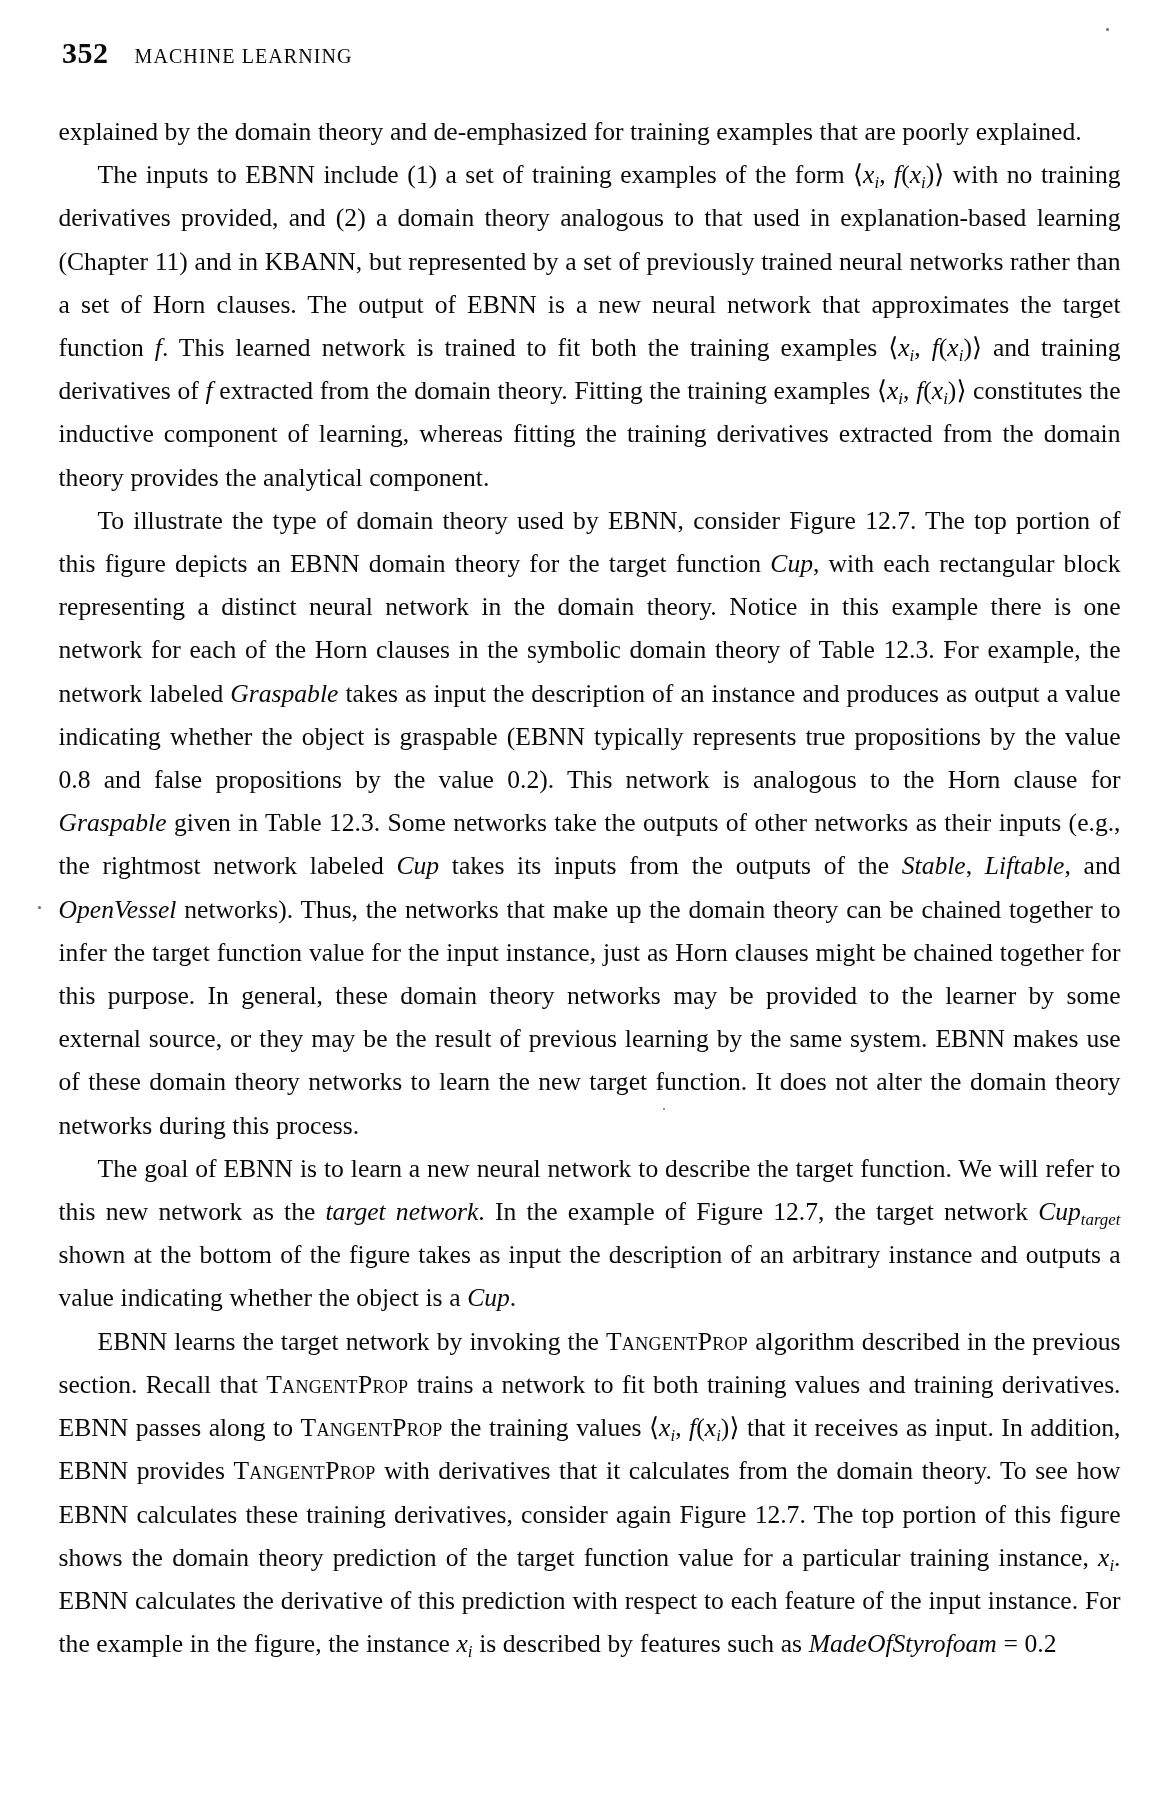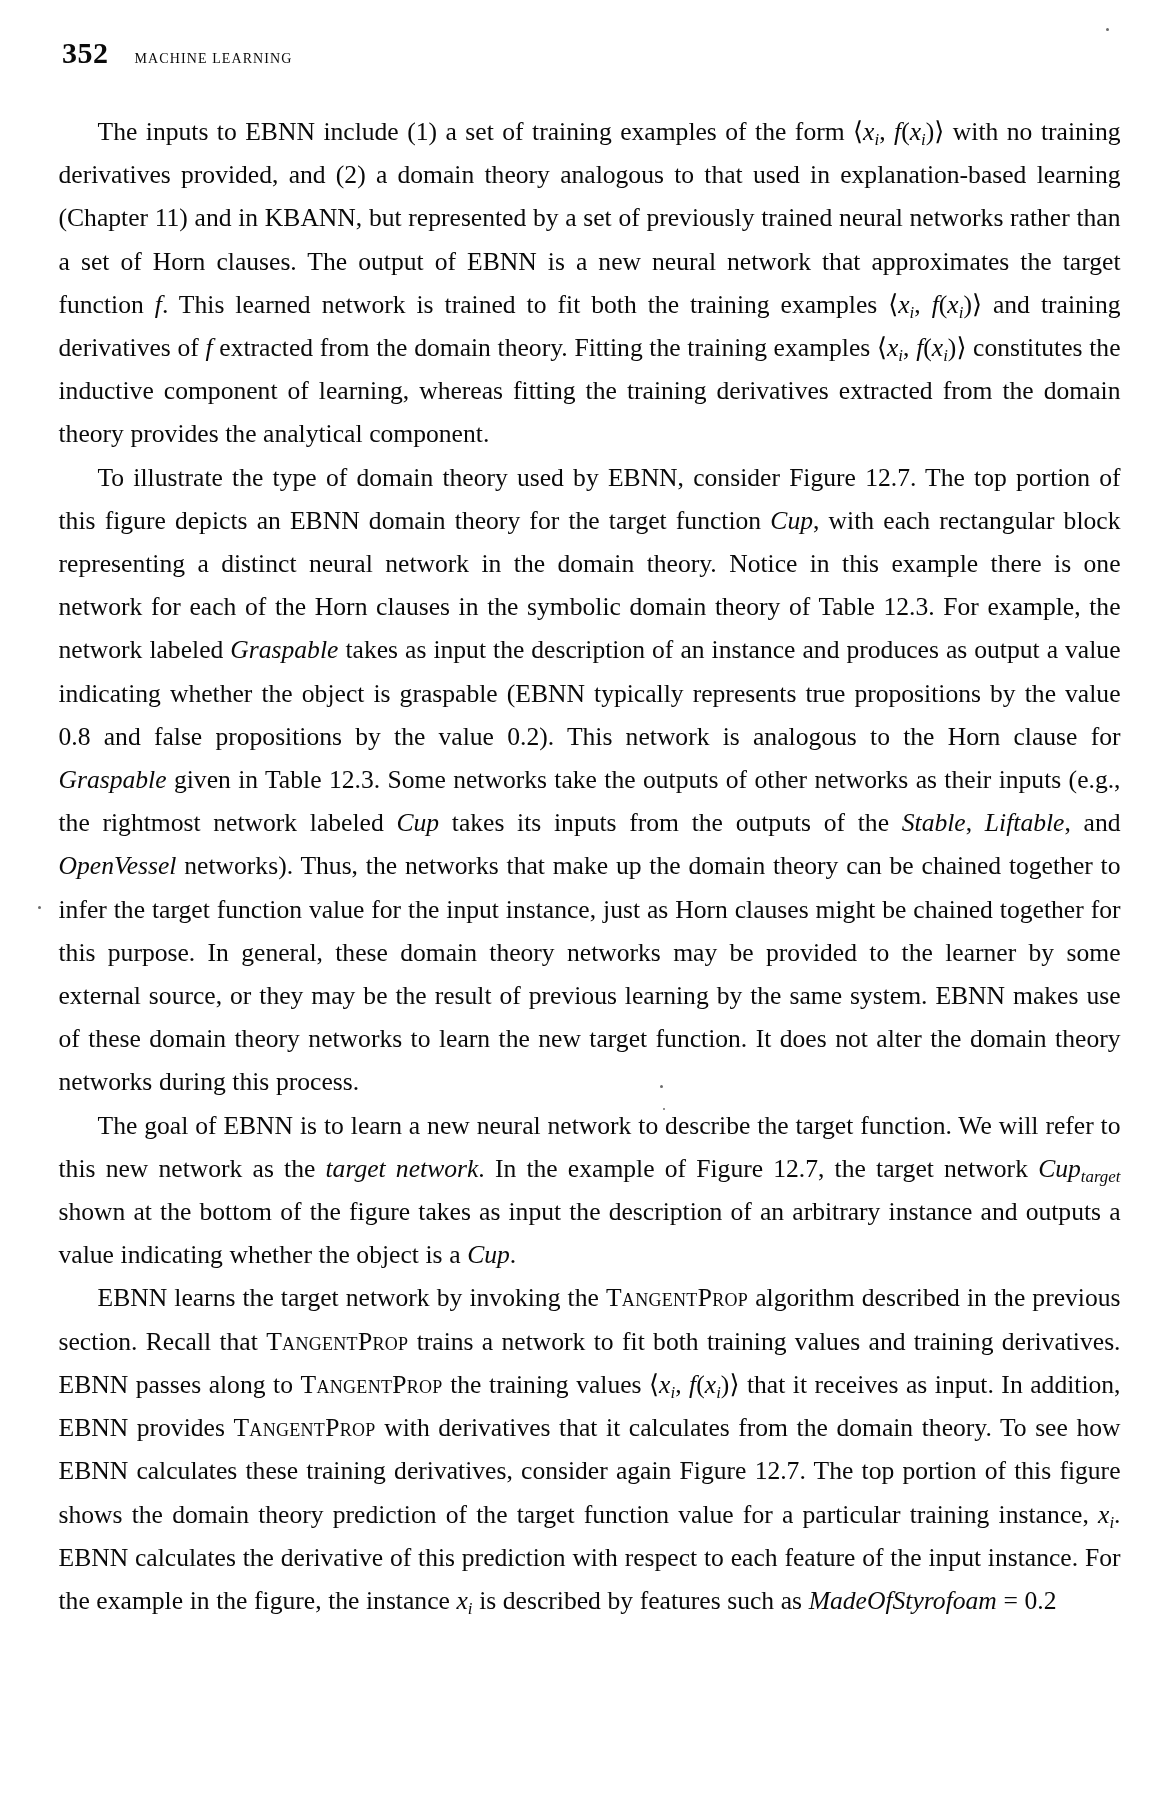--- a/index.html
+++ b/index.html
@@ -25,21 +25,21 @@
     height:46px;
     margin:4px 0 26px 10px;
   }
   .folio {
     font-size:30px;
     font-weight:bold;
     letter-spacing:0.5px;
     line-height:1;
   }
   .booktitle {
-    font-size:14px;
+    font-size:20px;
     letter-spacing:1.1px;
     line-height:1;
     text-transform:uppercase;
   }
   
   .body {
     width:1062px;
     margin:0 auto;
     font-size:25.6px;
     line-height:43.2px;
@@ -80,20 +80,21 @@
 <body>
 
 <div class="page">
 
   <div class="runhead">
     <span class="folio">352</span>
     <span class="booktitle">MACHINE LEARNING</span>
   </div>
 
   <div class="body" id="body-text">
+      <p><span>explained by the domain theory and de-emphasized for training examples that are poorly explained.</span></p>
       <p class="ind"><span>The inputs to EBNN include (1) a set of training examples of the form </span><span class="ang">⟨</span><i>x</i><sub>i</sub><span>, </span><i>f</i><span>(</span><i>x</i><sub>i</sub><span>)</span><span class="ang">⟩</span><span> with no training derivatives provided, and (2) a domain theory analogous to that used in explanation-based learning (Chapter 11) and in KBANN, but represented by a set of previously trained neural networks rather than a set of Horn clauses. The output of EBNN is a new neural network that approximates the target function </span><i>f</i><span>. This learned network is trained to fit both the training examples </span><span class="ang">⟨</span><i>x</i><sub>i</sub><span>, </span><i>f</i><span>(</span><i>x</i><sub>i</sub><span>)</span><span class="ang">⟩</span><span> and training derivatives of </span><i>f</i><span> extracted from the domain theory. Fitting the training examples </span><span class="ang">⟨</span><i>x</i><sub>i</sub><span>, </span><i>f</i><span>(</span><i>x</i><sub>i</sub><span>)</span><span class="ang">⟩</span><span> constitutes the inductive component of learning, whereas fitting the training derivatives extracted from the domain theory provides the analytical component.</span></p>
       <p class="ind"><span>To illustrate the type of domain theory used by EBNN, consider Figure 12.7. The top portion of this figure depicts an EBNN domain theory for the target function </span><i>Cup</i><span>, with each rectangular block representing a distinct neural network in the domain theory. Notice in this example there is one network for each of the Horn clauses in the symbolic domain theory of Table 12.3. For example, the network labeled </span><i>Graspable</i><span> takes as input the description of an instance and produces as output a value indicating whether the object is graspable (EBNN typically represents true propositions by the value 0.8 and false propositions by the value 0.2). This network is analogous to the Horn clause for </span><i>Graspable</i><span> given in Table 12.3. Some networks take the outputs of other networks as their inputs (e.g., the rightmost network labeled </span><i>Cup</i><span> takes its inputs from the outputs of the </span><i>Stable</i><span>, </span><i>Liftable</i><span>, and </span><i>OpenVessel</i><span> networks). Thus, the networks that make up the domain theory can be chained together to infer the target function value for the input instance, just as Horn clauses might be chained together for this purpose. In general, these domain theory networks may be provided to the learner by some external source, or they may be the result of previous learning by the same system. EBNN makes use of these domain theory networks to learn the new target function. It does not alter the domain theory networks during this process.</span></p>
       <p class="ind"><span>The goal of EBNN is to learn a new neural network to describe the target function. We will refer to this new network as the </span><i>target network</i><span>. In the example of Figure 12.7, the target network </span><i>Cup</i><sub>target</sub><span> shown at the bottom of the figure takes as input the description of an arbitrary instance and outputs a value indicating whether the object is a </span><i>Cup</i><span>.</span></p>
       <p class="ind"><span>EBNN learns the target network by invoking the </span><span class="sc">TangentProp</span><span> algorithm described in the previous section. Recall that </span><span class="sc">TangentProp</span><span> trains a network to fit both training values and training derivatives. EBNN passes along to </span><span class="sc">TangentProp</span><span> the training values </span><span class="ang">⟨</span><i>x</i><sub>i</sub><span>, </span><i>f</i><span>(</span><i>x</i><sub>i</sub><span>)</span><span class="ang">⟩</span><span> that it receives as input. In addition, EBNN provides </span><span class="sc">TangentProp</span><span> with derivatives that it calculates from the domain theory. To see how EBNN calculates these training derivatives, consider again Figure 12.7. The top portion of this figure shows the domain theory prediction of the target function value for a particular training instance, </span><i>x</i><sub>i</sub><span>. EBNN calculates the derivative of this prediction with respect to each feature of the input instance. For the example in the figure, the instance </span><i>x</i><sub>i</sub><span> is described by features such as </span><i>MadeOfStyrofoam</i><span> = 0.2</span></p>
     </div>
 
   <div id="speckle-layer">
       <div class="speck" style="left: 38px; top: 906px; width: 3px; height: 3px;"></div>
       <div class="speck" style="left: 660px; top: 1085px; width: 3px; height: 3px;"></div>
       <div class="speck" style="left: 663px; top: 1108px; width: 2px; height: 2px;"></div>

